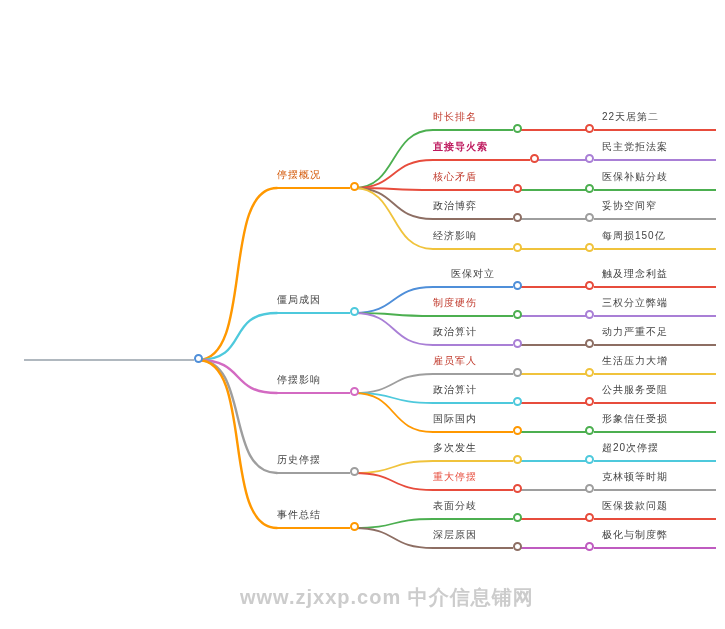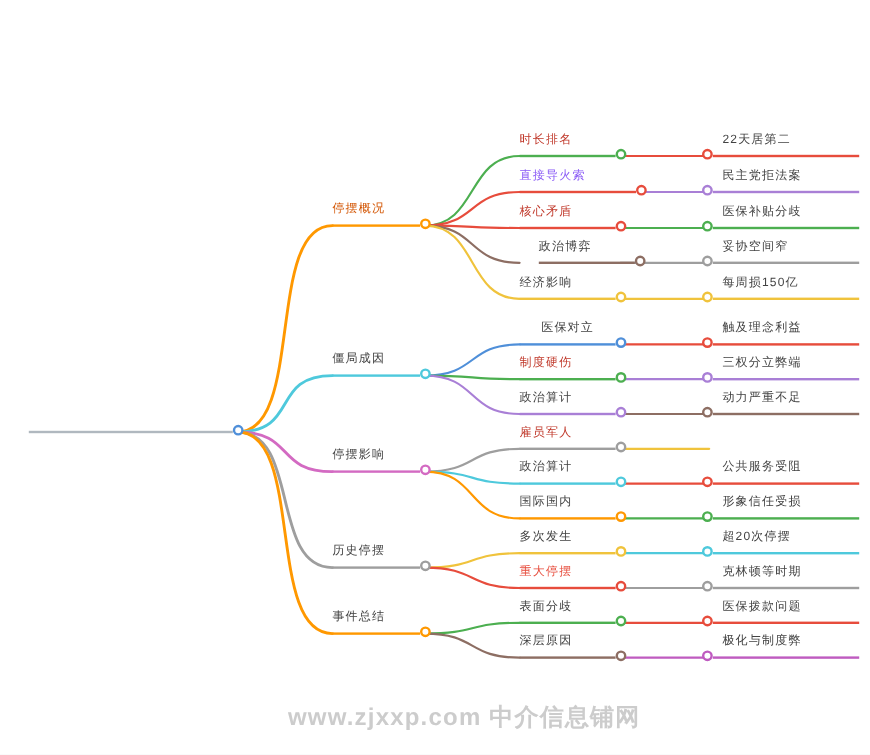--- a/index.html
+++ b/index.html
@@ -102,28 +102,28 @@
   <div class="node" style="left: 277px; top: 505px; width: 73px; border-bottom-color: rgb(255, 152, 0);">
     <span class="lbl" style="color: rgb(66, 66, 66);">事件总结</span>
     <i class="dot dr" style="border-color: rgb(255, 152, 0);"></i>
   </div>
 
   <div class="node" style="left: 433px; top: 107px; width: 80px; border-bottom-color: rgb(76, 175, 80);">
     <span class="lbl" style="color: rgb(192, 57, 43);">时长排名</span>
     <i class="dot dr" style="border-color: rgb(76, 175, 80);"></i>
   </div>
   <div class="node" style="left: 433px; top: 137px; width: 97px; border-bottom-color: rgb(231, 76, 60);">
-    <span class="lbl" style="color: #8b5cf6;">直接导火索</span>
+    <span class="lbl" style="color: #be185d; font-weight: bold;">直接导火索</span>
     <i class="dot dr" style="border-color: rgb(231, 76, 60);"></i>
   </div>
   <div class="node" style="left: 433px; top: 167px; width: 80px; border-bottom-color: rgb(231, 76, 60);">
     <span class="lbl" style="color: rgb(192, 57, 43);">核心矛盾</span>
     <i class="dot dr" style="border-color: rgb(231, 76, 60);"></i>
   </div>
-  <div class="node" style="left: 433px; top: 196px; width: 80px; border-bottom-color: rgb(141, 110, 99); margin-left: 16px;">
+  <div class="node" style="left: 433px; top: 196px; width: 80px; border-bottom-color: rgb(141, 110, 99);">
     <span class="lbl" style="color: rgb(66, 66, 66);">政治博弈</span>
     <i class="dot dr" style="border-color: rgb(141, 110, 99);"></i>
   </div>
   <div class="node" style="left: 433px; top: 226px; width: 80px; border-bottom-color: rgb(240, 195, 60);">
     <span class="lbl" style="color: rgb(66, 66, 66);">经济影响</span>
     <i class="dot dr" style="border-color: rgb(240, 195, 60);"></i>
   </div>
   <div class="node" style="left: 433px; top: 264px; width: 80px; border-bottom-color: rgb(79, 143, 217);">
     <span class="lbl" style="color: rgb(66, 66, 66); text-align: center;">医保对立</span>
     <i class="dot dr" style="border-color: rgb(79, 143, 217);"></i>
@@ -190,20 +190,24 @@
     <i class="dot dl" style="border-color: rgb(231, 76, 60);"></i>
   </div>
   <div class="node leaf" style="left: 594px; top: 293px; width: 122px; border-bottom-color: rgb(169, 127, 214);">
     <span class="lbl" style="color: rgb(66, 66, 66);">三权分立弊端</span>
     <i class="dot dl" style="border-color: rgb(169, 127, 214);"></i>
   </div>
   <div class="node leaf" style="left: 594px; top: 322px; width: 122px; border-bottom-color: rgb(141, 110, 99);">
     <span class="lbl" style="color: rgb(66, 66, 66);">动力严重不足</span>
     <i class="dot dl" style="border-color: rgb(141, 110, 99);"></i>
   </div>
+  <div class="node leaf" style="left: 594px; top: 351px; width: 122px; border-bottom-color: rgb(240, 195, 60);">
+    <span class="lbl" style="color: rgb(66, 66, 66);">生活压力大增</span>
+    <i class="dot dl" style="border-color: rgb(240, 195, 60);"></i>
+  </div>
   <div class="node leaf" style="left: 594px; top: 380px; width: 122px; border-bottom-color: rgb(231, 76, 60);">
     <span class="lbl" style="color: rgb(66, 66, 66);">公共服务受阻</span>
     <i class="dot dl" style="border-color: rgb(231, 76, 60);"></i>
   </div>
   <div class="node leaf" style="left: 594px; top: 409px; width: 122px; border-bottom-color: rgb(76, 175, 80);">
     <span class="lbl" style="color: rgb(66, 66, 66);">形象信任受损</span>
     <i class="dot dl" style="border-color: rgb(76, 175, 80);"></i>
   </div>
   <div class="node leaf" style="left: 594px; top: 438px; width: 122px; border-bottom-color: rgb(78, 201, 220);">
     <span class="lbl" style="color: #404040;">超20次停摆</span>

